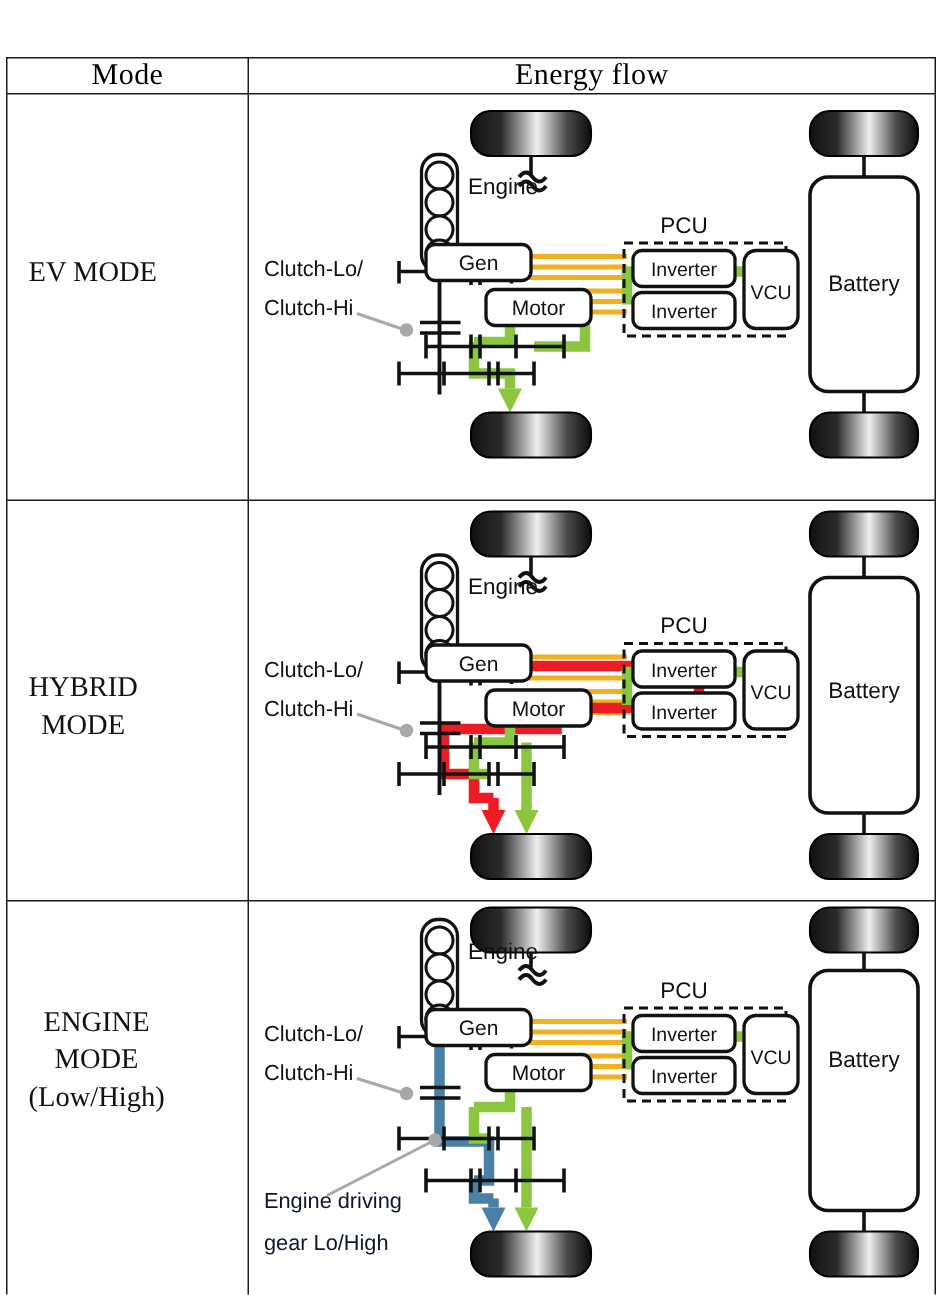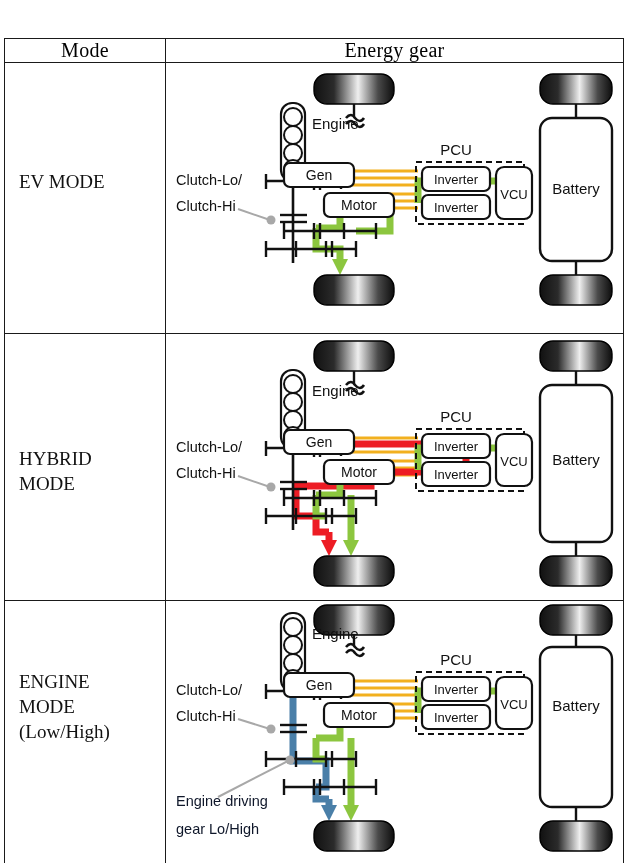--- a/index.html
+++ b/index.html
@@ -3,37 +3,37 @@
 <meta charset="utf-8">
 <style>
   html,body{margin:0;padding:0;background:#fff;}
   body{width:628px;height:863px;font-family:"Liberation Serif",serif;-webkit-font-smoothing:antialiased;}
   .page{position:relative;width:628px;height:863px;background:#fff;overflow:hidden;margin-top:32px;}
   table.grid{border-collapse:collapse;width:620px;margin:6px 4px 0 4px;table-layout:fixed;}
   table.grid th, table.grid td{border:1.6px solid #1a1a1a;padding:0;vertical-align:top;}
   th.h{font-family:"Liberation Serif",serif;font-size:20px;font-weight:400;text-align:center;padding:7px 0 8px 0;letter-spacing:.3px;}
   td.modecell{width:160px;position:relative;}
   td.flowcell{position:relative;padding:0;}
-  .modelabel{position:absolute;left:14px;font-family:"Liberation Serif",serif;font-size:19px;line-height:25px;color:#111;white-space:pre-line;}
+  .modelabel{position:absolute;left:14px;font-family:"Liberation Serif",serif;font-size:19px;line-height:25px;color:#111;white-space:pre-line;text-align:center;}
   .stage{position:relative;width:458px;}
   .r1{height:270px;} .r2{height:266px;} .r3{height:290px;}
   svg.diagram{position:absolute;left:0;top:0;overflow:visible;}
   .wm{position:absolute;right:14px;bottom:9px;font-family:"Liberation Sans",sans-serif;font-size:15px;color:#000000;letter-spacing:1px;}
   .lbl{font-family:"Liberation Sans",sans-serif;}
 </style>
 </head>
 <body>
 
 <div class="page">
 
   <table class="grid">
     <thead>
       <tr>
         <th class="h" style="width:160px">Mode</th>
-        <th class="h">Energy gear</th>
+        <th class="h">Energy flow</th>
       </tr>
     </thead>
     <tbody>
 
       <tr>
         <td class="modecell">
           <div class="modelabel" style="top:106px">EV MODE</div>
         </td>
         <td class="flowcell">
           <div class="stage r1">

